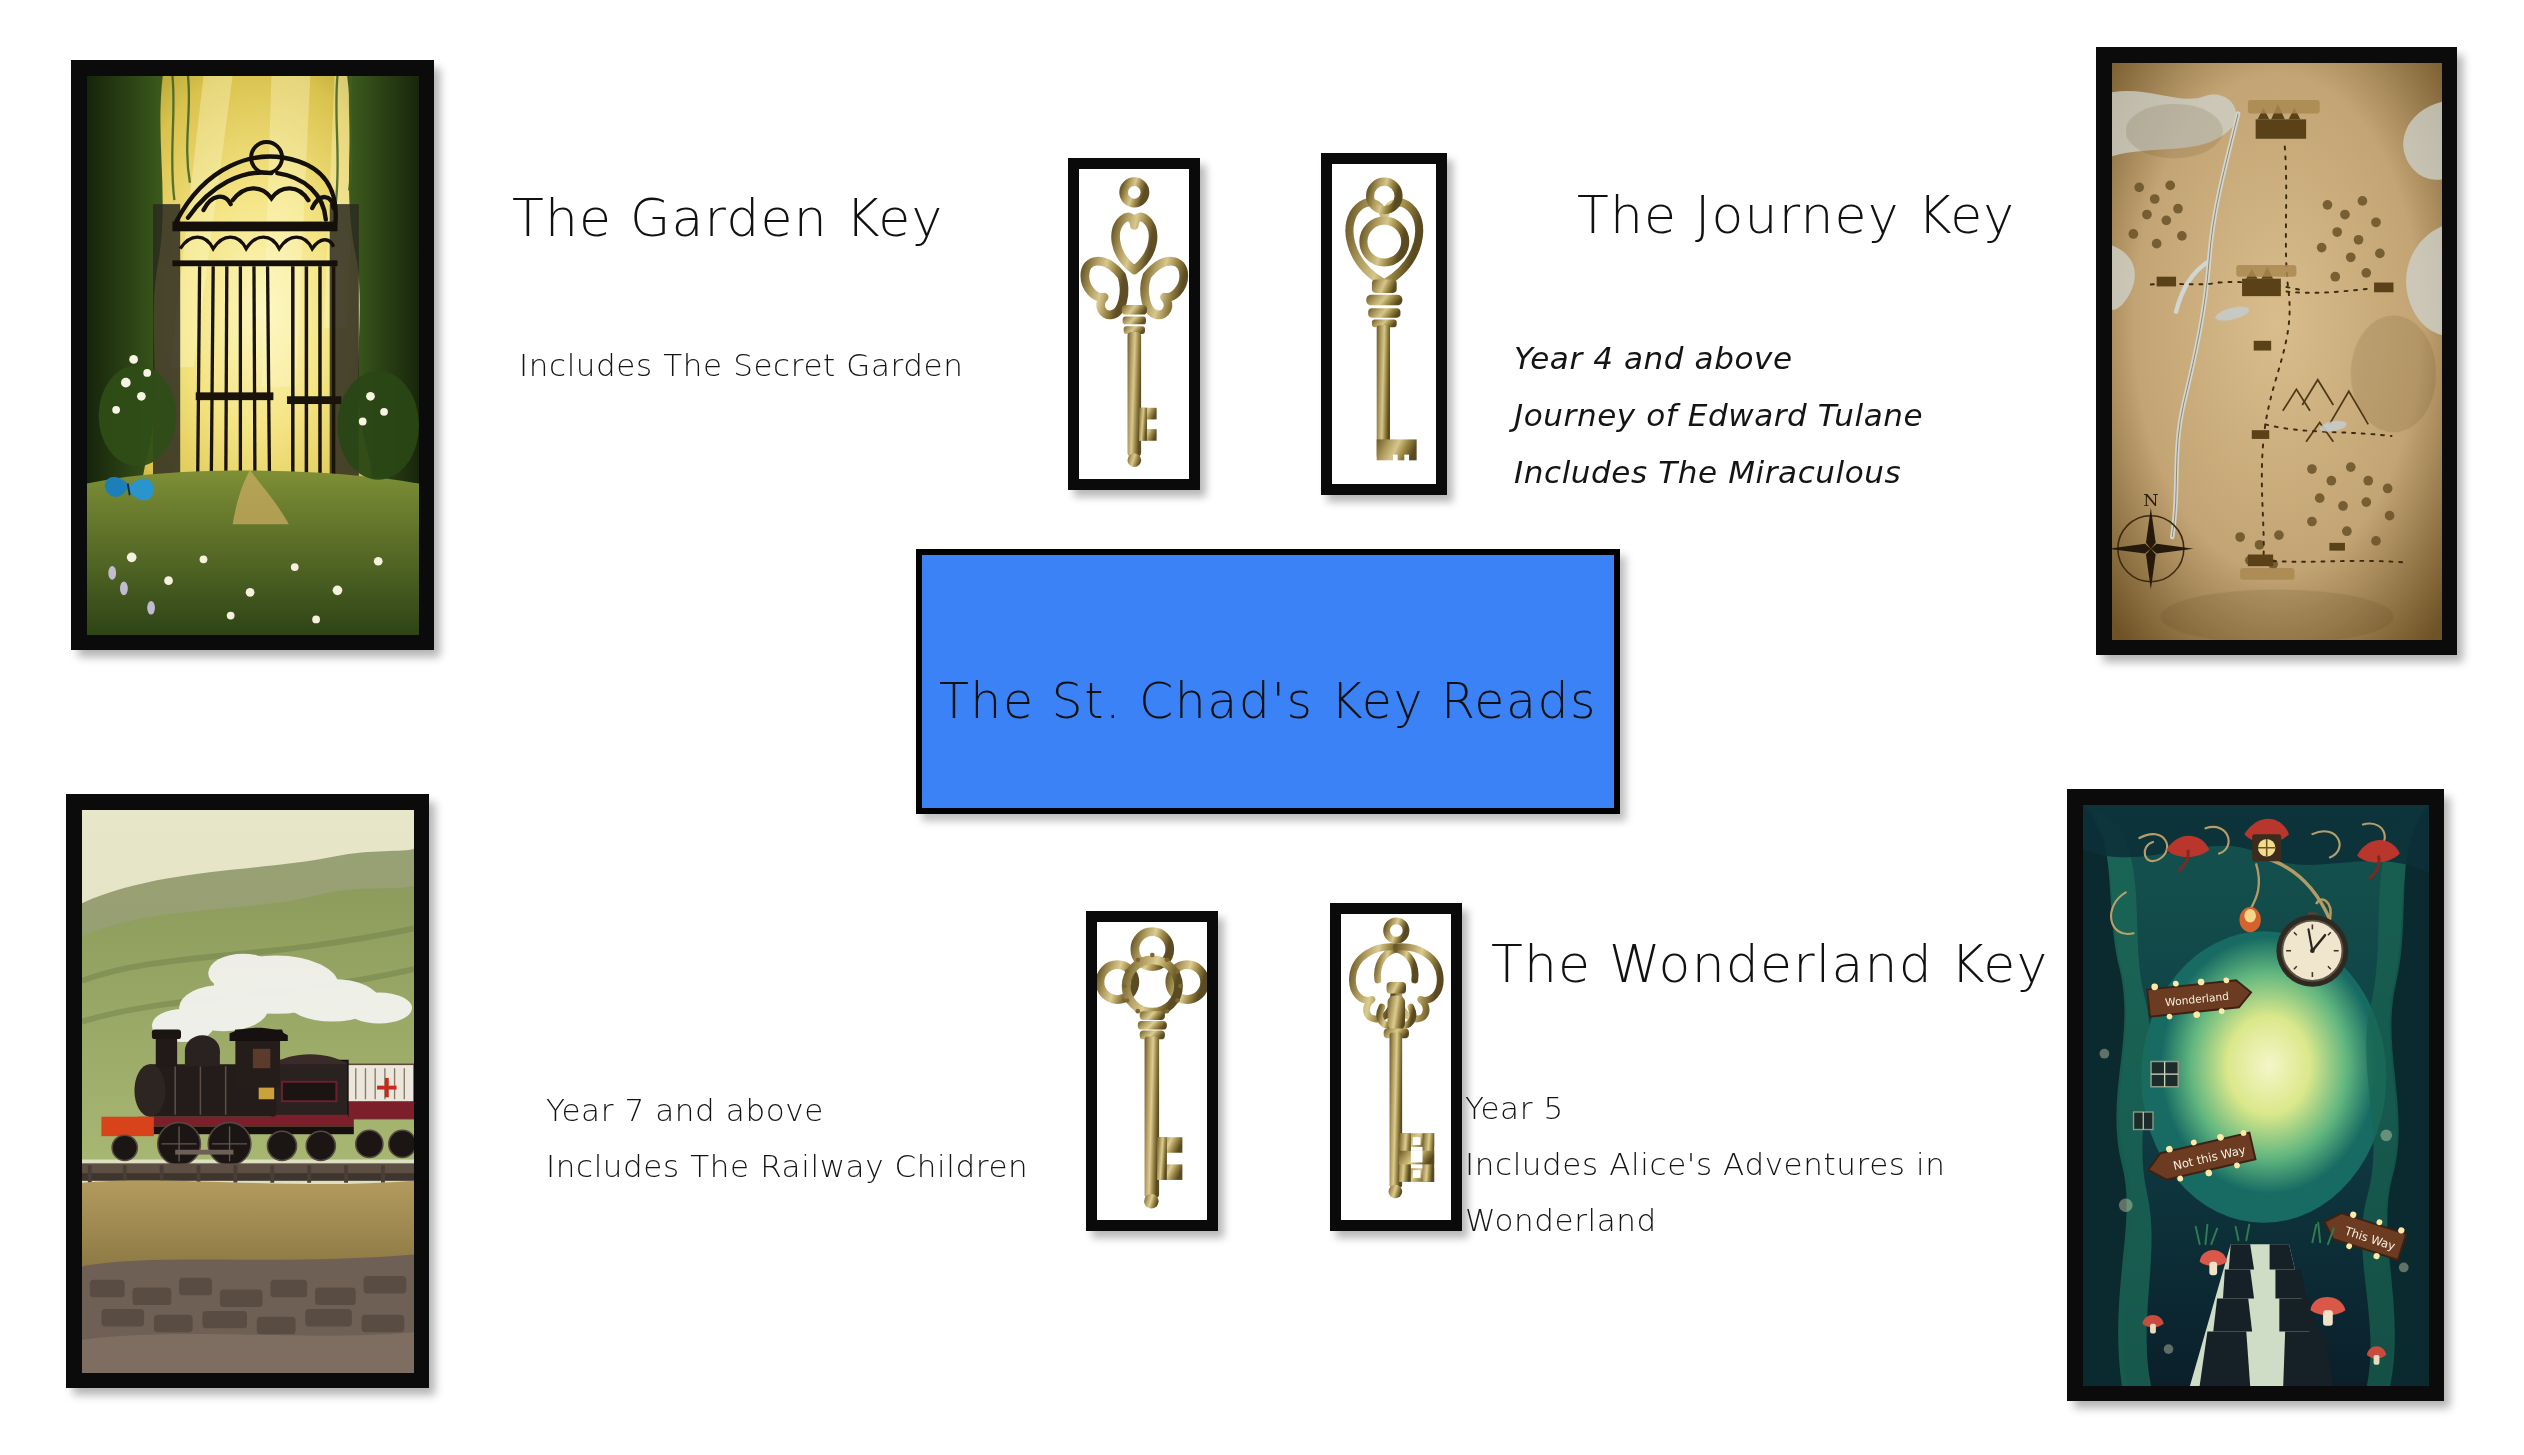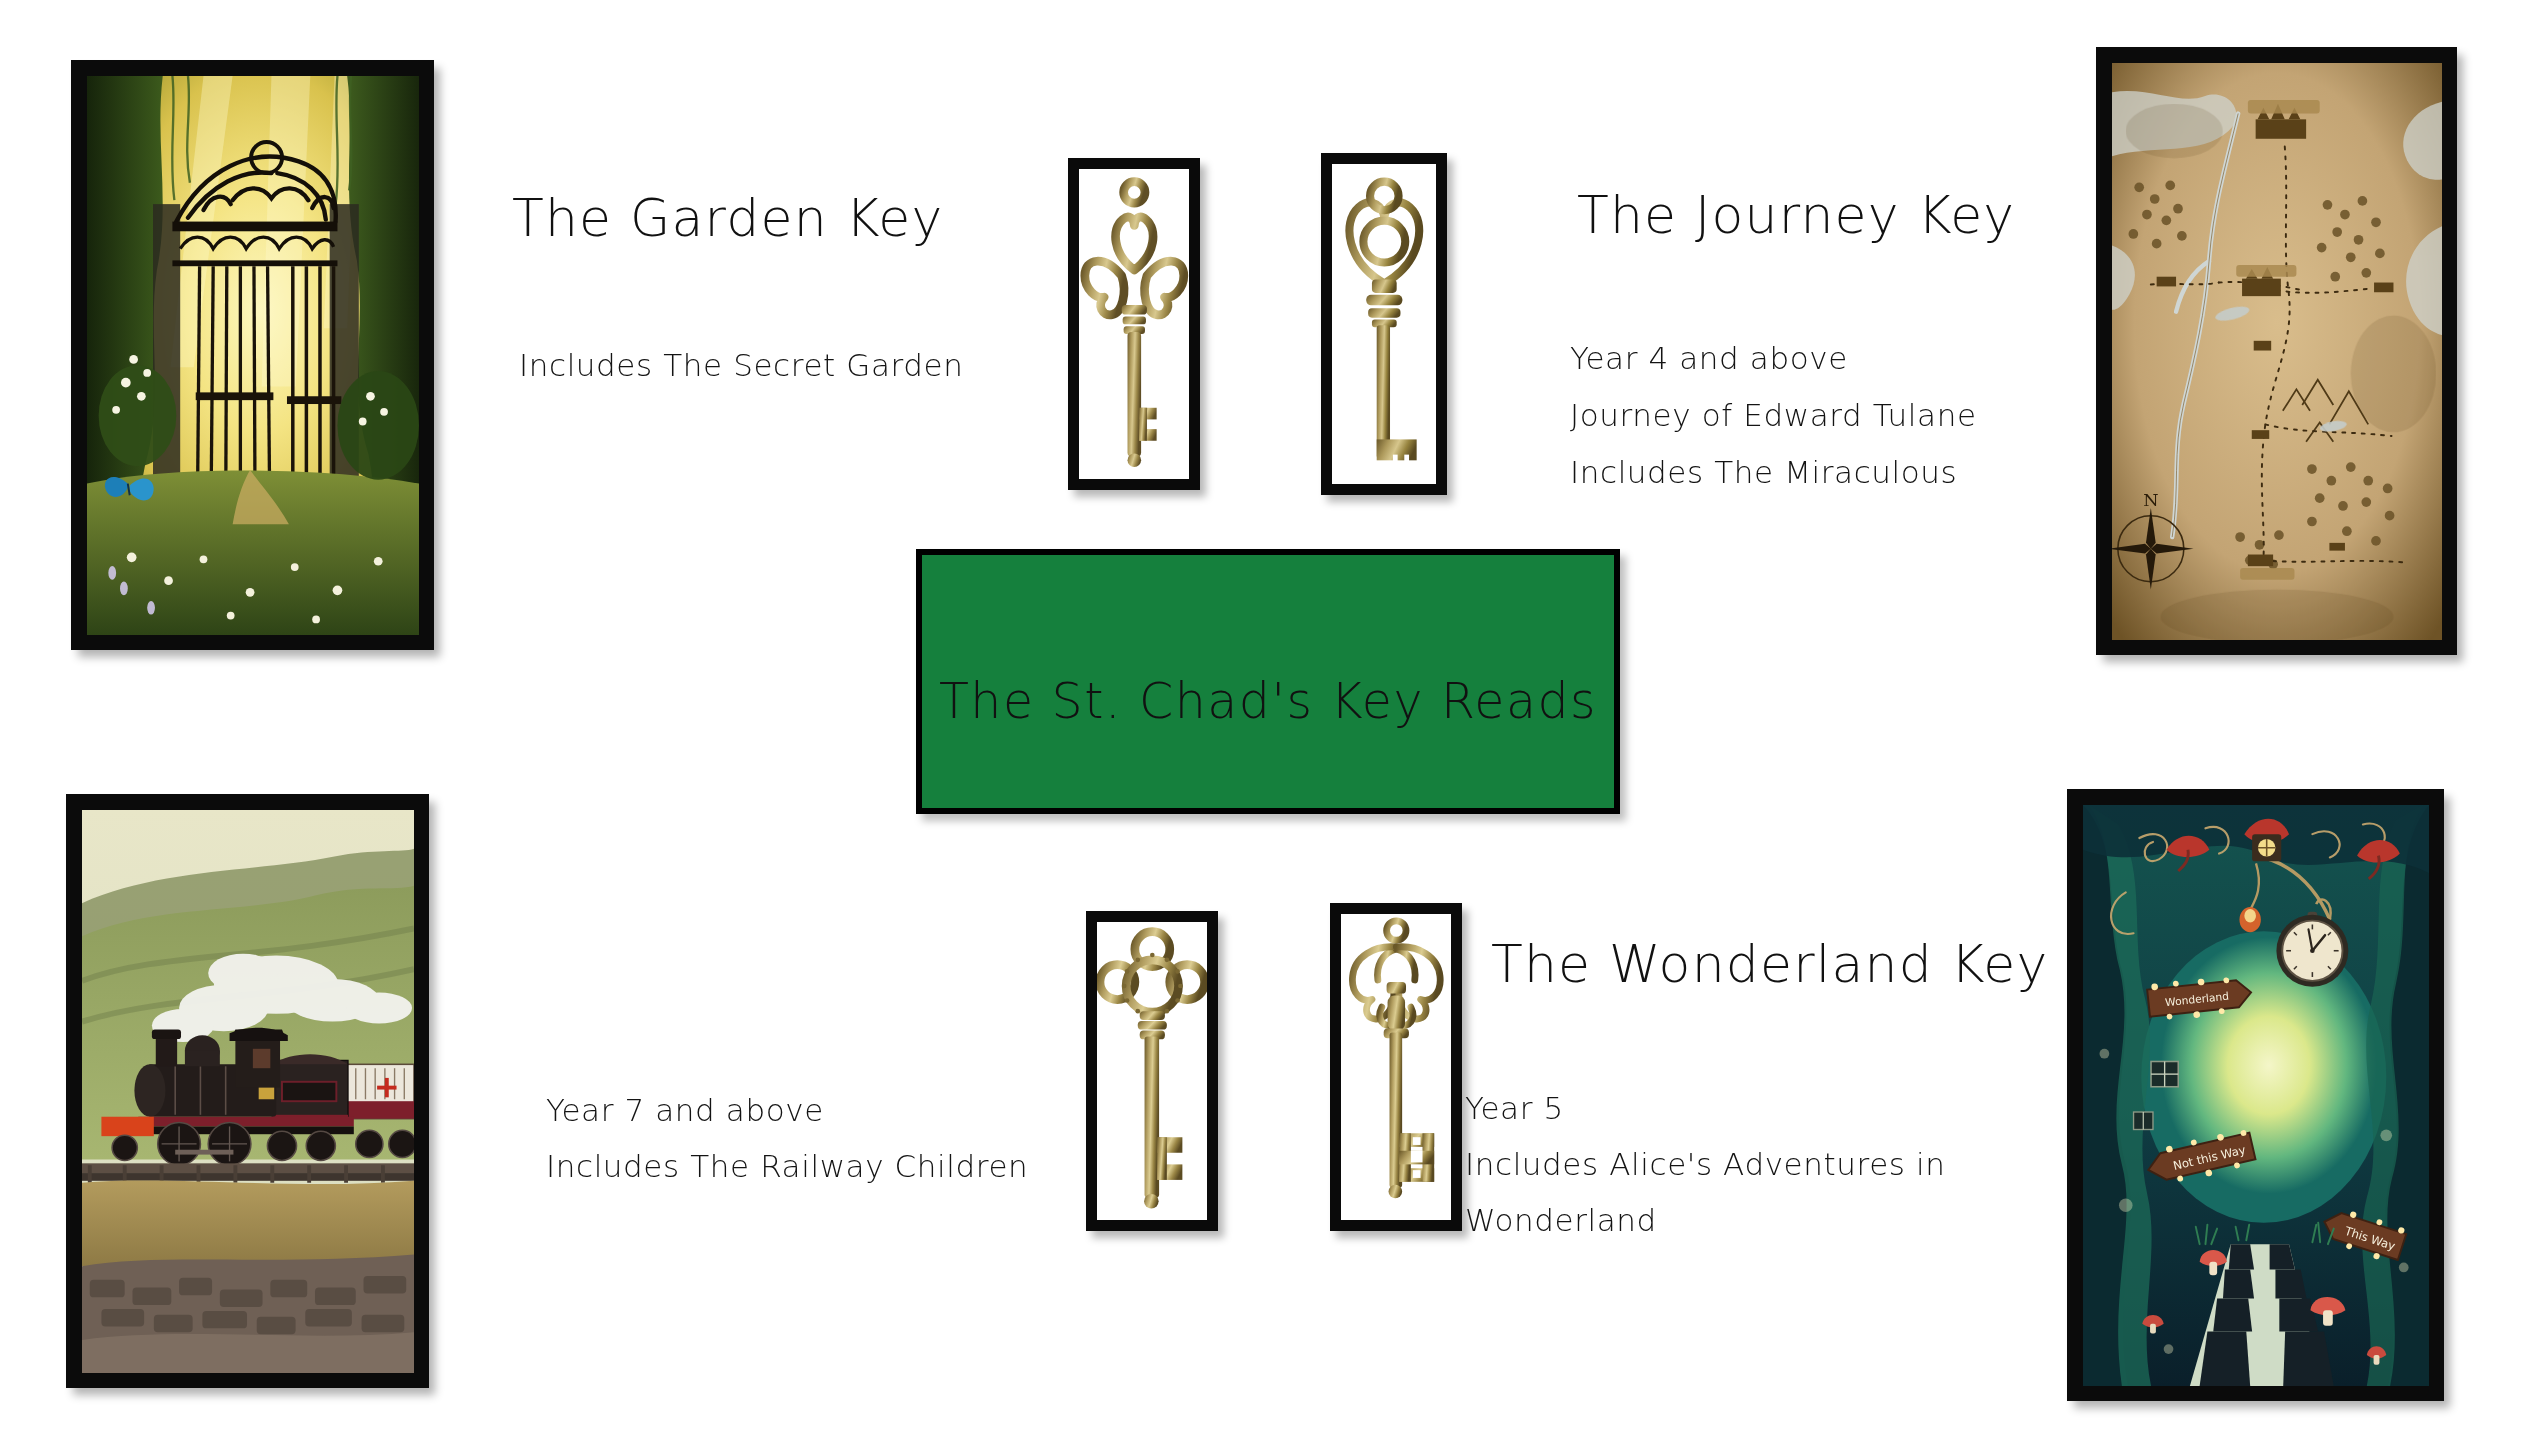--- a/index.html
+++ b/index.html
@@ -68,21 +68,21 @@
     font-weight: 300;
     color: #141414;
     letter-spacing: 0.6px;
   }
   .kv-body div { white-space: nowrap; }
 
   
   .centerbox {
     position: absolute;
     border: 6.8px solid #000000;
-    background: #15803d;
+    background: #3b82f6;
     box-shadow: 5.8px 6.8px 7.8px rgba(0,0,0,0.25);
     box-sizing: border-box;
   }
   .centerbox .ctext {
     position: absolute;
     left: 0; right: 0;
     text-align: center;
     font-family: "DejaVu Sans", sans-serif;
     font-weight: 300;
     color: #111111;
@@ -875,21 +875,21 @@
   <div class="centerbox" style="left:916px;top:549px;width:704px;height:265px;">
     <div class="ctext" style="top:118px;font-size:49px;">The St. Chad's Key Reads</div>
   </div>
 
   <div class="kv-title" style="left:512px;top:188px;font-size:52px;">The Garden Key</div>
   <div class="kv-body" style="left:519px;top:338px;font-size:31px;line-height:54px;">
     <div>Includes The Secret Garden</div>
   </div>
 
   <div class="kv-title" style="left:1577px;top:185px;font-size:52px;">The Journey Key</div>
-  <div class="kv-body" style="left:1570px;top:330px;font-size:31px;line-height:57px;">
+  <div class="kv-body" style="left:1514px;top:330px;font-size:31px;line-height:57px;font-style:italic;">
     <div>Year 4 and above</div>
     <div>Journey of Edward Tulane</div>
     <div>Includes The Miraculous</div>
   </div>
 
   <div class="kv-body" style="left:546px;top:1082px;font-size:31px;line-height:56px;">
     <div>Year 7 and above</div>
     <div>Includes The Railway Children</div>
   </div>
 

